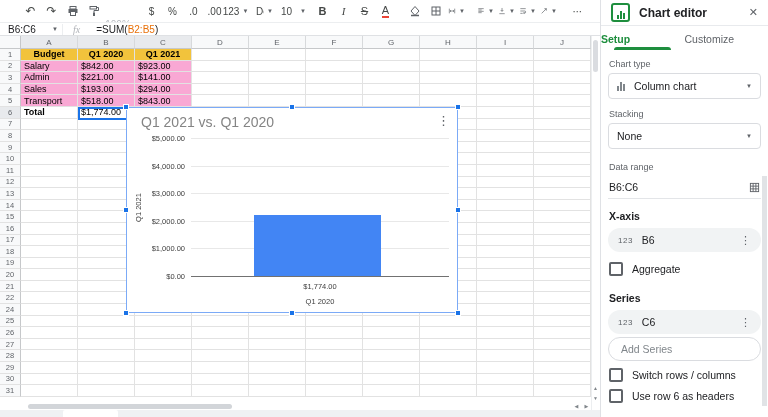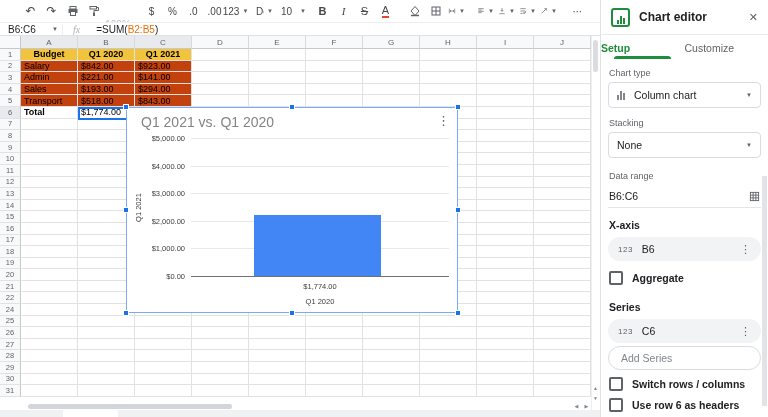--- a/index.html
+++ b/index.html
@@ -34,21 +34,21 @@
   .ch{width:57px;box-sizing:border-box;background:#f8f9fa;border-right:1px solid #d7d9db;border-bottom:1px solid #c6c8ca;
       font-size:8px;color:#5f6368;display:flex;align-items:center;justify-content:center;}
   .ch.selh{background:#e8eaed;}
   .grow{display:flex;height:11.6px;}
   .rn{width:21px;box-sizing:border-box;background:#f8f9fa;border-right:1px solid #c6c8ca;border-bottom:1px solid #e2e2e2;
       font-size:7.5px;color:#5f6368;display:flex;align-items:center;justify-content:center;}
   .rn.selh{background:#e8eaed;}
   .cell{width:57px;box-sizing:border-box;border-right:1px solid #e2e2e2;border-bottom:1px solid #e2e2e2;
         font-size:9px;color:#000;display:flex;align-items:center;padding:0 3px;overflow:hidden;white-space:nowrap;background:#fff;}
   .cell.gold{background:#f2c33c;font-weight:bold;justify-content:center;padding:0;}
-  .cell.cream{background:#c2410c;}
+  .cell.cream{background:#f9a8d4;}
   .cell.boldc{font-weight:bold;}
   .cell.tint{background:#dfe9fc;}
   .selbox{position:absolute;left:78px;top:107px;width:115px;height:12.6px;border:2px solid #1a73e8;box-sizing:border-box;}
   .fillhandle{position:absolute;left:189px;top:115.6px;width:5px;height:5px;background:#1a73e8;border:1px solid #fff;}
   
   .chart{position:absolute;left:126px;top:107px;width:332px;height:206px;background:#fff;
          border:1px solid #7baaf7;box-sizing:border-box;z-index:5;}
   .handle{position:absolute;width:6px;height:6px;background:#1a73e8;border:1px solid #fff;box-sizing:border-box;z-index:6;}
   .ctitle{position:absolute;left:14px;top:6px;font-size:14px;color:#848484;}
   .ckebab{position:absolute;right:7px;top:5px;font-size:13px;color:#5f6368;cursor:pointer;}
@@ -60,21 +60,21 @@
   .ytitle{position:absolute;font-size:7.5px;color:#3c3c3c;transform:rotate(-90deg);transform-origin:center;}
   
   .vtrack{position:absolute;left:591px;top:36px;width:9px;height:374px;background:#fff;border-left:1px solid #eceef0;box-sizing:border-box;}
   .vthumb{position:absolute;left:593px;top:40px;width:5px;height:32px;background:#dadce0;border-radius:3px;}
   .sarrow{position:absolute;font-size:5px;color:#80868b;width:9px;text-align:center;}
   .hthumb{position:absolute;left:28px;top:404px;width:204px;height:5px;background:#d2d5d9;border-radius:3px;}
   .tabbar{position:absolute;left:0;top:410px;width:600px;height:7px;background:#eff1f3;}
   .sheettab{position:absolute;left:63px;top:410px;width:55px;height:7px;background:#fff;border-radius:2px 2px 0 0;}
   
   .panel{position:absolute;left:600px;top:0;width:168px;height:417px;background:#fff;border-left:1px solid #dfe1e5;box-sizing:border-box;}
-  .phead{height:35px;border-bottom:1px solid #e8eaed;display:flex;align-items:center;padding:0 10px;box-sizing:border-box;}
+  .phead{height:26px;border-bottom:1px solid #e8eaed;display:flex;align-items:center;padding:0 10px;box-sizing:border-box;}
   .picon{width:13px;height:13px;border:2px solid #1e8e3e;border-radius:3px;margin-right:9px;display:flex;align-items:flex-end;justify-content:center;gap:1px;padding:1px;box-sizing:content-box;}
   .picon i{display:block;width:2px;background:#1e8e3e;}
   .ptitle{font-size:12px;font-weight:bold;color:#202124;}
   .pclose{margin-left:auto;color:#5f6368;font-size:11px;cursor:pointer;}
   .ptabs{height:24px;display:flex;}
   .ptab{flex:1;text-align:left;font-size:10.5px;color:#5f6368;padding-top:7px;cursor:pointer;position:relative;}
   .ptab.active{color:#1e8e3e;font-weight:bold;}
   .ptab.active::after{content:"";position:absolute;left:16%;right:16%;bottom:0;height:3px;background:#1e8e3e;border-radius:3px 3px 0 0;}
   .pbody{padding:0 7px;}
   .plabel{font-size:9px;color:#5f6368;margin:9px 1px 4px;}
@@ -84,21 +84,21 @@
   .colicon{display:flex;align-items:flex-end;gap:1px;margin-right:9px;}
   .colicon i{display:block;width:2px;background:#80868b;}
   .pfield{height:22px;display:flex;align-items:center;font-size:10.5px;color:#202124;border-bottom:1px solid #e3e5e8;padding:0 1px;}
   .gridicon{margin-left:auto;cursor:pointer;}
   .psec{font-size:10.5px;font-weight:bold;color:#202124;margin:11px 1px 6px;}
   .pill{height:24px;background:#f1f3f4;border-radius:12px;display:flex;align-items:center;padding:0 10px;font-size:10.5px;color:#202124;}
   .badge{font-size:8px;color:#5f6368;margin-right:9px;letter-spacing:0.5px;}
   .pkebab{margin-left:auto;color:#5f6368;font-size:11px;cursor:pointer;}
   .addseries{height:22px;border:1px solid #dadce0;border-radius:12px;display:flex;align-items:center;
              padding:0 12px;font-size:10.5px;color:#80868b;margin-top:3px;cursor:text;}
-  .chkrow{display:flex;align-items:center;margin:7px 1px 0;font-size:10.5px;color:#202124;font-weight:bold;}
+  .chkrow{display:flex;align-items:center;margin:7px 1px 0;font-size:10.5px;color:#202124;}
   .cb{width:10px;height:10px;border:2px solid #5f6368;border-radius:2px;margin-right:9px;flex:none;
       font-size:9px;line-height:10px;text-align:center;color:transparent;cursor:pointer;}
   .pscroll{position:absolute;right:1px;top:176px;width:5px;height:230px;background:#e1e3e6;}
   .mt8{margin-top:10px;} .mt13{margin-top:13px;}
 </style>
 </head>
 <body>
 
 <div class="toolbar">
   <span class="tbtn">

